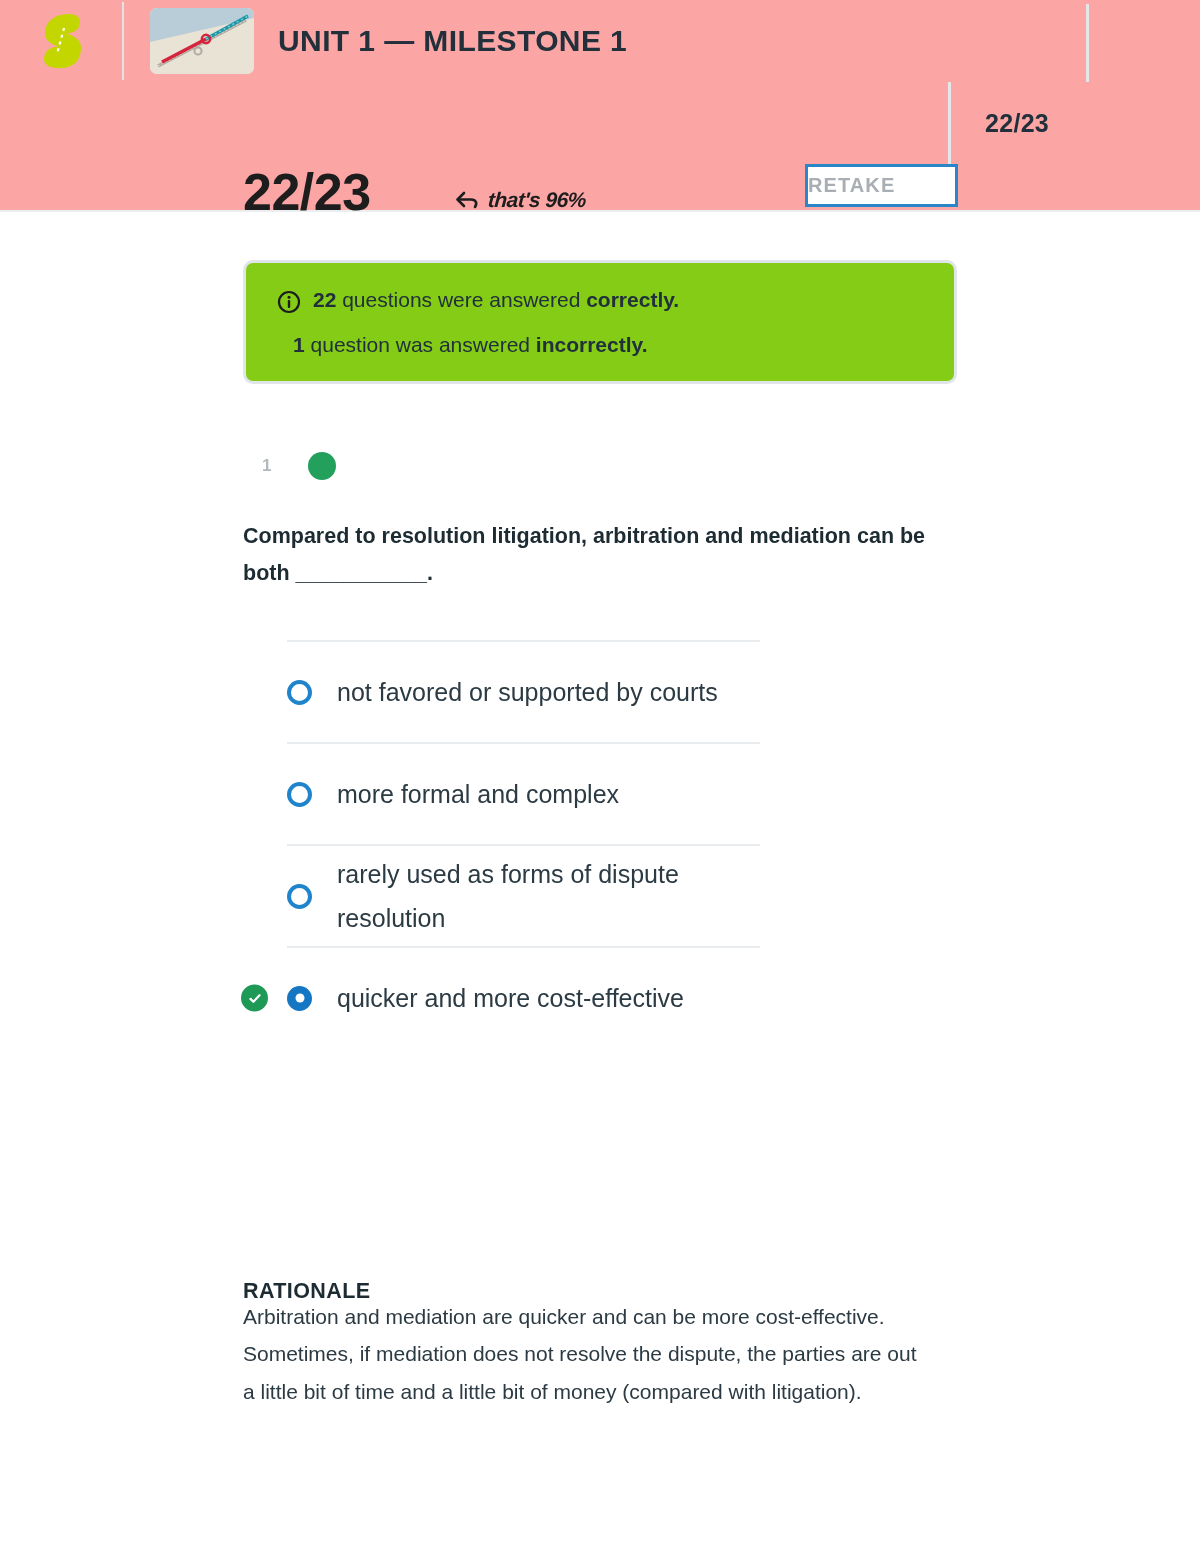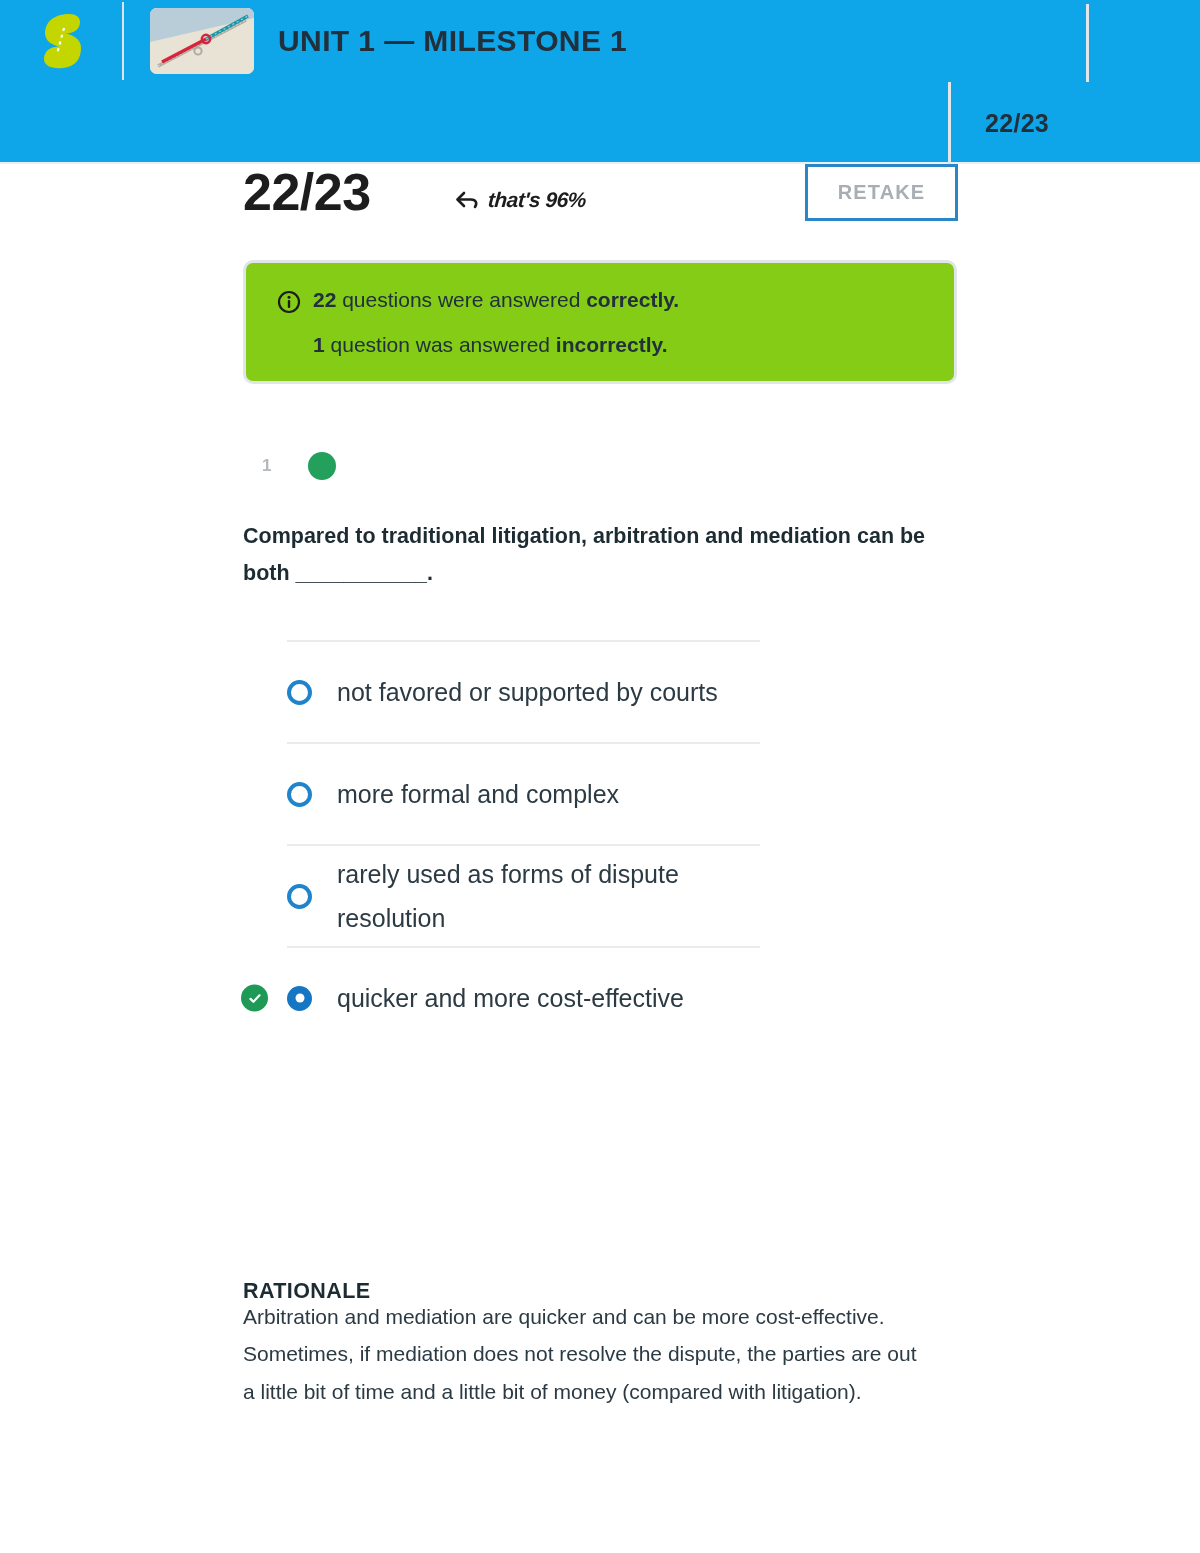--- a/index.html
+++ b/index.html
@@ -12,22 +12,22 @@
     color: #21303a;
     position: relative;
     overflow: hidden;
   }
 
   
   .header {
     position: absolute;
     top: 0; left: 0;
     width: 1200px;
-    height: 164px;
-    background: #0ea5e9;
+    height: 212px;
+    background: #fca5a5;
     border-bottom: 2px solid #eceff1;
   }
 
   .header-top {
     position: absolute;
     top: 0; left: 0;
     width: 1200px;
     height: 82px;
     display: flex;
     align-items: center;
@@ -139,26 +139,25 @@
     font-style: italic;
     color: #1d1d1d;
     letter-spacing: -0.5px;
     transform: skewX(-4deg);
   }
   .retake-btn {
     position: absolute;
     left: 562px;
     top: 4px;
     width: 153px;
-    height: 57px;
+    height: 43px;
     border: 3px solid #2987c9;
     background: #ffffff;
     display: flex;
     align-items: center;
-    justify-content: center;
     cursor: pointer;
   }
   .retake-btn span {
     font-size: 20px;
     font-weight: bold;
     letter-spacing: 1.1px;
     color: #a8aeb3;
   }
 
   
@@ -183,21 +182,21 @@
   .info-icon {
     width: 24px;
     height: 24px;
     flex: 0 0 auto;
     margin-right: 12px;
     margin-top: 1px;
   }
   .info-icon svg { display: block; }
   .info-line-2 {
     margin-top: 19px;
-    margin-left: 36px;
+    margin-left: 16px;
     font-size: 21px;
     color: #21303a;
   }
   .b { font-weight: bold; }
 
   
   .q-marker {
     position: absolute;
     left: 262px;
     top: 452px;
@@ -390,21 +389,21 @@
   <div class="info-line-2">
     <span class="b">1</span><span> question was answered </span><span class="b">incorrectly.</span>
   </div>
 </div>
 
 <div class="q-marker">
   <span class="q-num">1</span>
   <span class="q-dot"></span>
 </div>
 
-<div class="q-text">Compared to traditional litigation, arbitration and mediation can be both ___________.</div>
+<div class="q-text">Compared to resolution litigation, arbitration and mediation can be both ___________.</div>
 
 <div class="options">
 
   <div class="opt-divider"></div>
   <div class="opt-row">
     <span class="radio"></span>
     <span class="opt-label">not favored or supported by courts</span>
   </div>
 
   <div class="opt-divider"></div>

